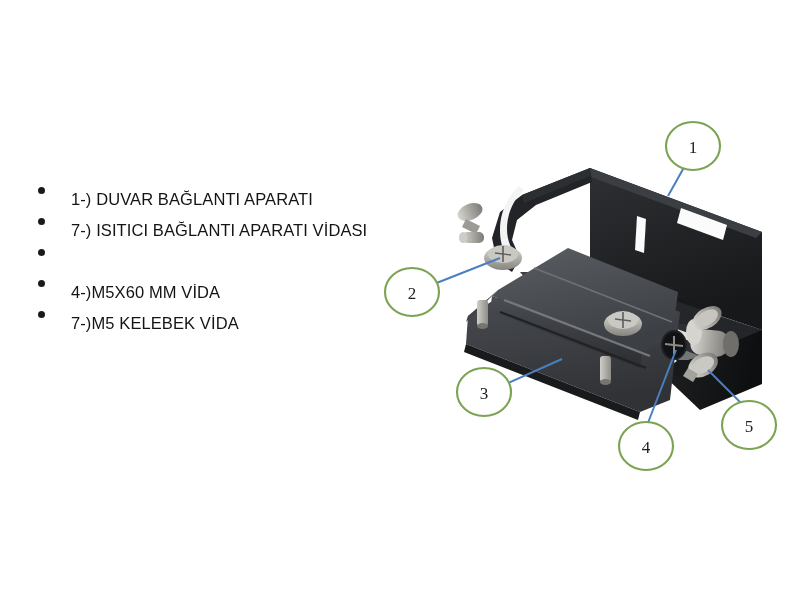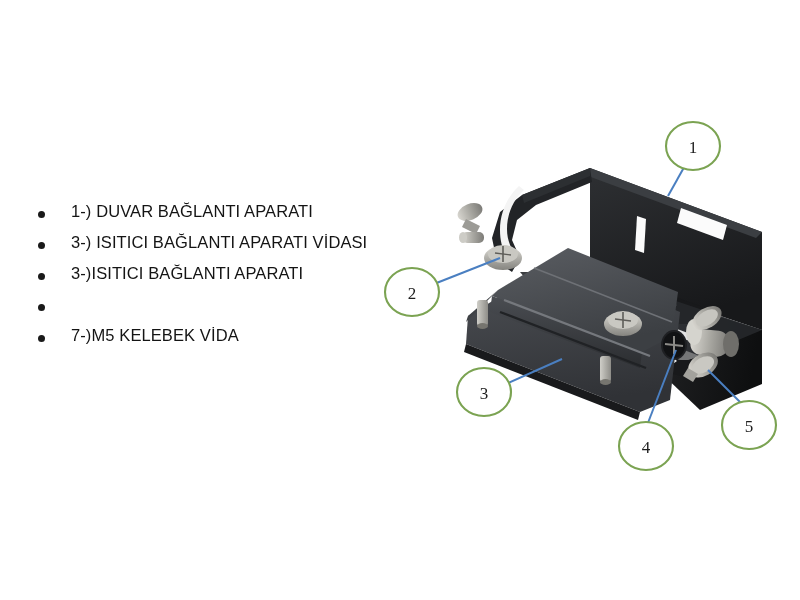--- a/index.html
+++ b/index.html
@@ -23,21 +23,21 @@
 
   
   #legend {
     position: absolute;
     left: 16px;
     top: 190px;
     width: 380px;
   }
   .legend-row {
     display: flex;
-    align-items: flex-end;
+    align-items: flex-start;
     height: 31px;
   }
   .legend-bullet {
     width: 7px;
     height: 7px;
     border-radius: 50%;
     background: #1a1a1a;
     flex: 0 0 auto;
     margin-left: 22px;
     position: relative;
@@ -82,30 +82,30 @@
 
   <div id="legend">
 
     <div class="legend-row">
       <span class="legend-bullet"></span>
       <span class="legend-text">1-) DUVAR BAĞLANTI APARATI</span>
     </div>
 
     <div class="legend-row">
       <span class="legend-bullet"></span>
-      <span class="legend-text">3-) ISITICI BAĞLANTI APARATI VİDASI</span>
-    </div>
-
-    <div class="legend-row">
-      <span class="legend-bullet"></span>
-      <span class="legend-text">3-)ISITICI BAĞLANTI APARATI</span>
-    </div>
-
-    <div class="legend-row">
-      <span class="legend-bullet"></span>
+      <span class="legend-text">7-) ISITICI BAĞLANTI APARATI VİDASI</span>
+    </div>
+
+    <div class="legend-row">
+      <span class="legend-bullet"></span>
+    </div>
+
+    <div class="legend-row">
+      <span class="legend-bullet"></span>
+      <span class="legend-text">4-)M5X60 MM VİDA</span>
     </div>
 
     <div class="legend-row">
       <span class="legend-bullet"></span>
       <span class="legend-text">7-)M5 KELEBEK VİDA</span>
     </div>
 
   </div>
 
   <svg id="cad" width="800" height="600" viewBox="0 0 800 600">

